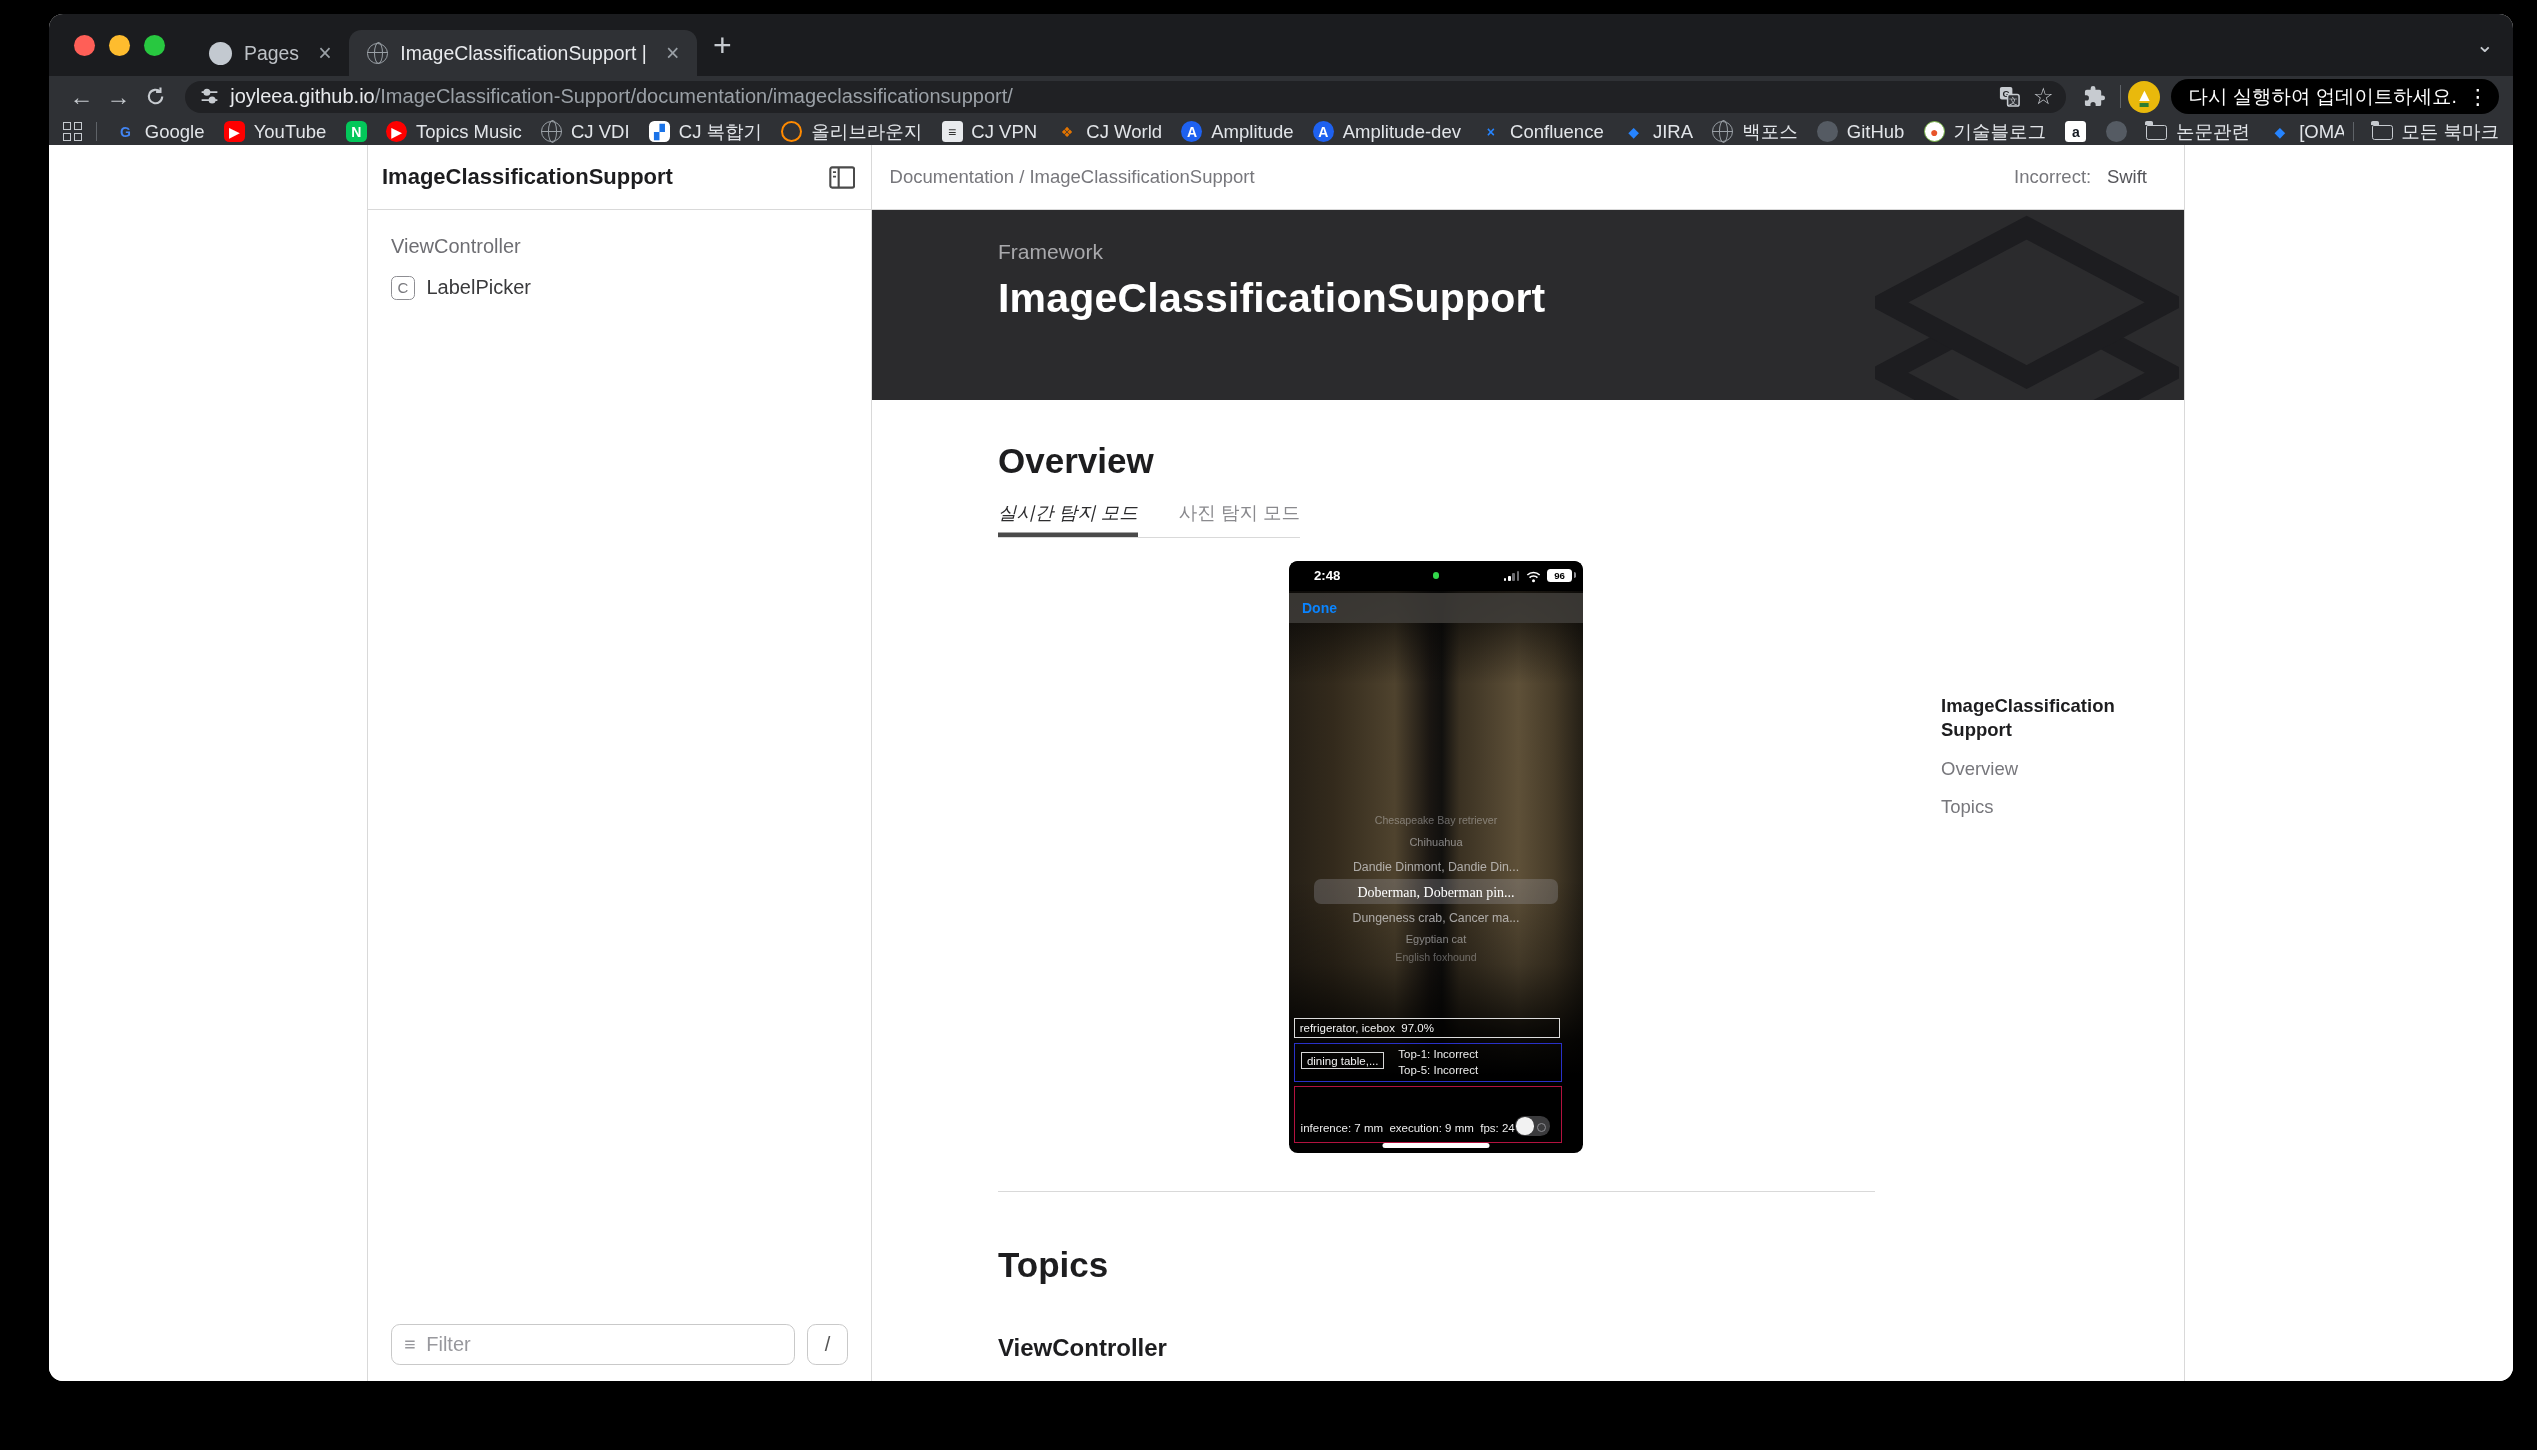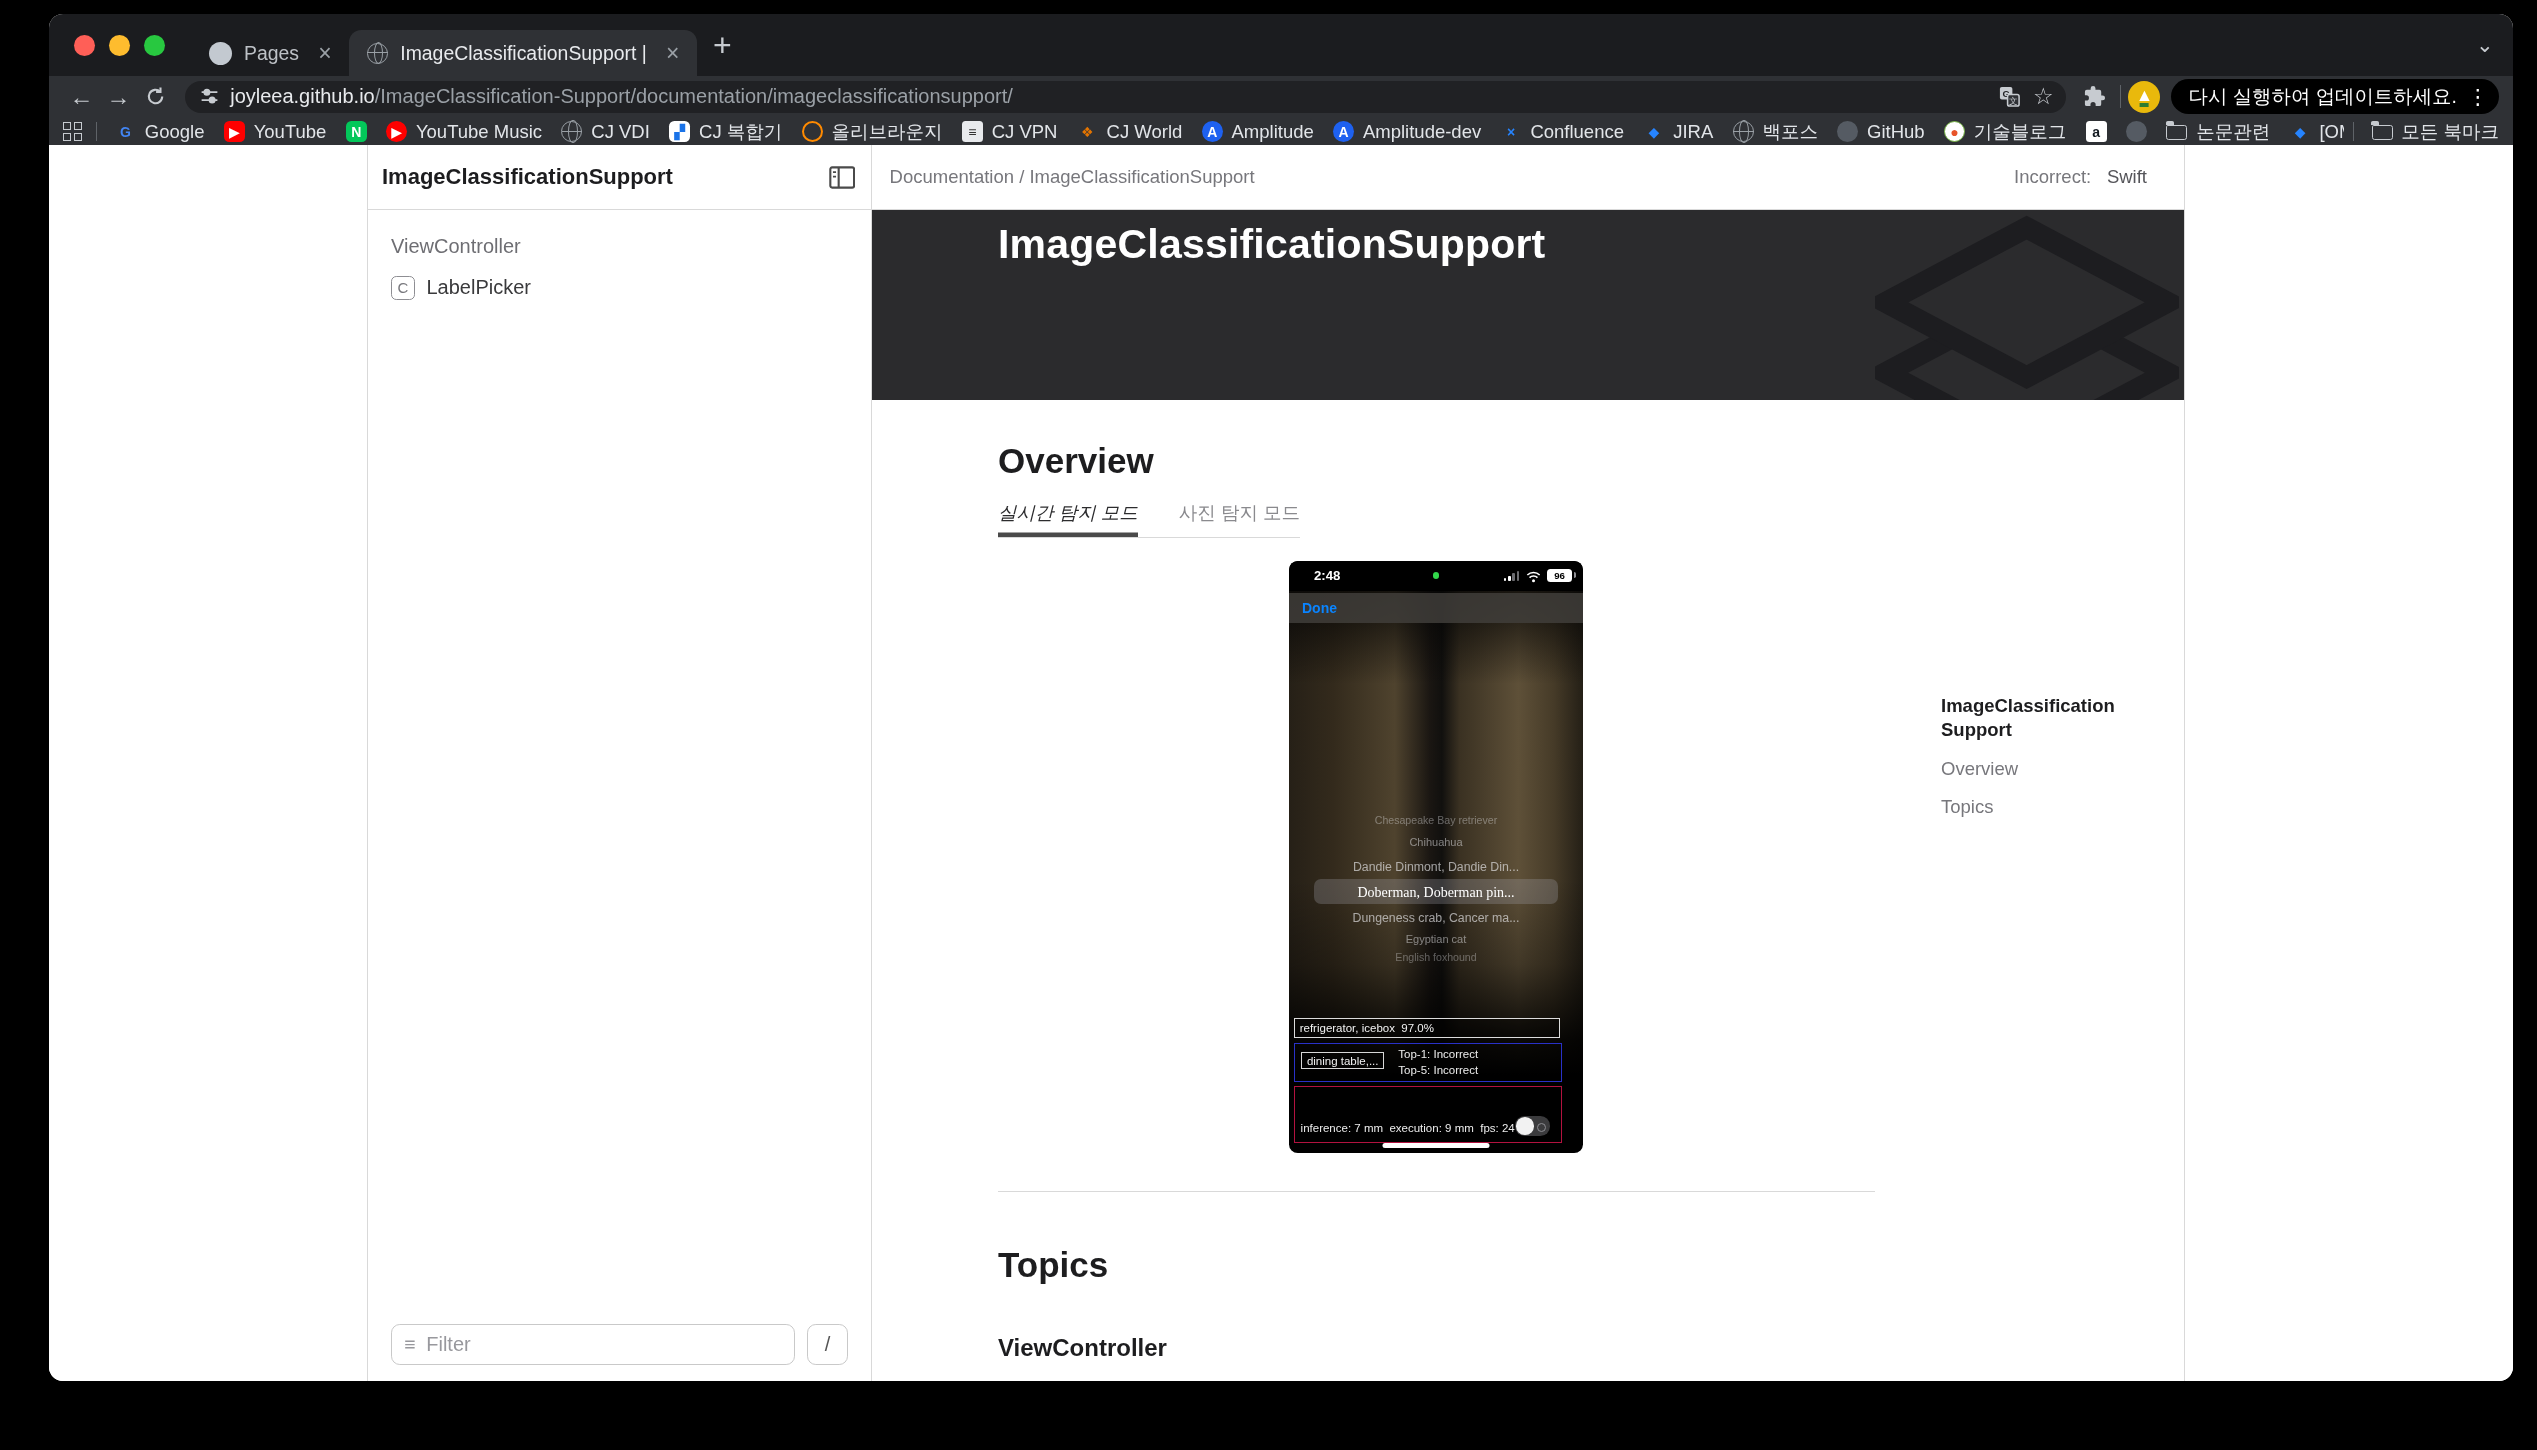--- a/index.html
+++ b/index.html
@@ -226,21 +226,21 @@
         </span>
         <span class="bm">
           <span class="bmi s-rounded" style="background: rgb(255, 0, 0); color: rgb(255, 255, 255);">▶</span>
           <span class="bmt">YouTube</span>
         </span>
         <span class="bm">
           <span class="bmi s-rounded" style="background: rgb(3, 199, 90); color: rgb(255, 255, 255);">N</span>
         </span>
         <span class="bm">
           <span class="bmi s-circle" style="background: rgb(255, 0, 0); color: rgb(255, 255, 255);">▶</span>
-          <span class="bmt">YouTube Music</span>
+          <span class="bmt">Topics Music</span>
         </span>
         <span class="bm">
           <span class="bmi g-globe"></span>
           <span class="bmt">CJ VDI</span>
         </span>
         <span class="bm">
           <span class="bmi s-rounded" style="background: rgb(255, 255, 255); color: rgb(26, 115, 232);">▞</span>
           <span class="bmt">CJ 복합기</span>
         </span>
         <span class="bm">
@@ -341,20 +341,21 @@
             <span> <span>/</span> </span>
             <span>ImageClassificationSupport</span>
           </span>
           <span class="lang">
             <span>Incorrect:</span>
             <span class="lv">Swift</span>
           </span>
         </div>
 
         <div class="hero">
+          <div class="eyebrow">Framework</div>
           <div class="hero-title">ImageClassificationSupport</div>
           <svg class="hero-icon" width="304" height="190" viewBox="0 0 345 216">
             <g fill="#2b2b2d" stroke="#1d1d20" stroke-width="24" stroke-linejoin="miter">
               <path d="M172 180 L332 265 L172 350 L12 265 Z"></path>
               <path d="M172 100 L332 185 L172 270 L12 185 Z"></path>
               <path d="M172 20 L332 105 L172 190 L12 105 Z"></path>
             </g>
           </svg>
         </div>
 

